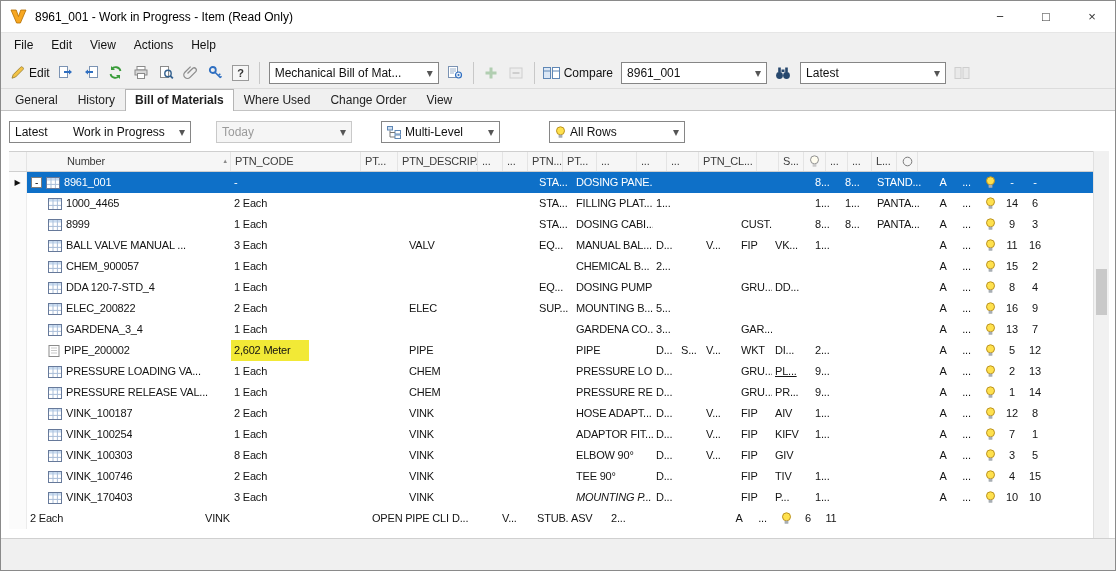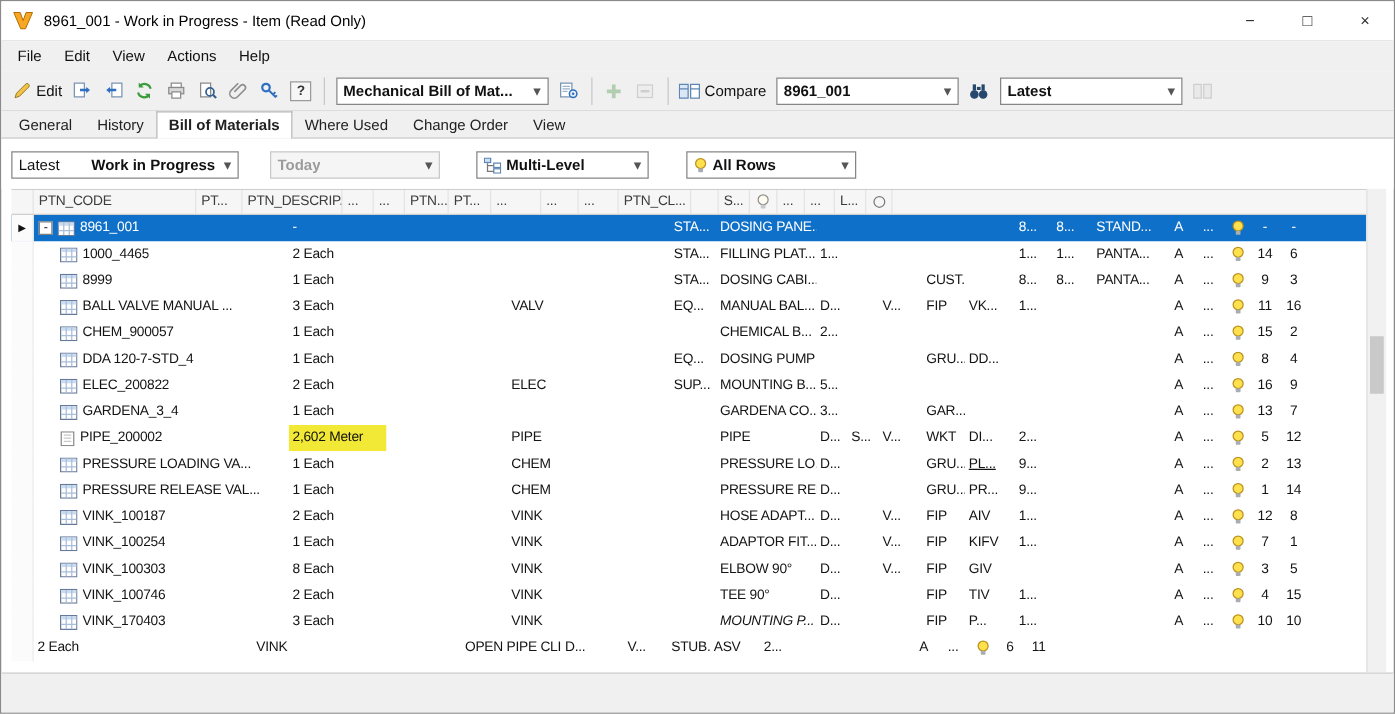--- a/index.html
+++ b/index.html
@@ -32,21 +32,21 @@
   .cicon { display:inline-flex; align-items:center; }
   .helpbox { width:17px; height:16px; border:1px solid #9a9a9a; background:#f6f6f6; color:#333;
     font-size:11px; font-weight:bold; display:flex; align-items:center; justify-content:center; }
   
   .combo { height:22px; background:#fff; border:1px solid #868686; display:flex;
     align-items:center; padding-left:5px; white-space:nowrap; overflow:hidden; }
   .combo .carrow { margin-left:auto; width:16px; text-align:center; color:#555; flex:none; }
   .combo .cicon { margin-right:4px; flex:none; }
   .tcombo { margin:0 4px; }
   .combo.disabled { background:#f5f5f5; border-color:#c9c9c9; color:#9b9b9b; }
-  .combo .ctext { overflow:hidden; white-space:nowrap;font-weight:bold; }
+  .combo .ctext { overflow:hidden; white-space:nowrap; }
   
   .tabbar { position:absolute; left:0; top:88px; right:0; height:22px; background:#f0f0f0;
     border-bottom:1px solid #c3c3c3; display:flex; align-items:flex-end; padding-left:4px; }
   .tab { padding:3px 9px; color:#222; border:1px solid transparent; border-bottom:none; }
   .tab.active { background:#fff; font-weight:bold; border-color:#b5b5b5; margin-bottom:-1px;
     padding-bottom:4px; }
   
   .filterbar { position:absolute; left:0; top:110px; right:0; height:40px; background:#fff; }
   .fcombo { position:absolute; top:10px; }
   .fcombo .ctext1 { display:inline-block; width:58px; }
@@ -270,21 +270,21 @@
 <div class="filterbar">
   <div class="combo fcombo" style="left:8px;width:182px">
     <span class="ctext1">Latest</span>
     <span class="ctext">Work in Progress</span>
     <span class="carrow">▾</span>
   </div>
   <div class="combo fcombo disabled" style="left:215px;width:136px">
     <span class="ctext">Today</span>
     <span class="carrow">▾</span>
   </div>
-  <div class="combo fcombo" style="left:380px;width:138px">
+  <div class="combo fcombo" style="left:380px;width:119px">
     <span class="cicon">
         <svg width="14" height="13" viewBox="0 0 14 13">
           <rect x="0.5" y="0.5" width="5" height="3.5" fill="#cfe0f2" stroke="#5f87b5"></rect>
           <rect x="8" y="4.5" width="5.5" height="3.5" fill="#fff" stroke="#5f87b5"></rect>
           <rect x="8" y="9" width="5.5" height="3.5" fill="#fff" stroke="#5f87b5"></rect>
           <path d="M3 4.5v6.5h5M3 6.5h5" fill="none" stroke="#777"></path>
         </svg>
       </span>
     <span class="ctext">Multi-Level</span>
     <span class="carrow">▾</span>
@@ -298,20 +298,21 @@
       </span>
     <span class="ctext">All Rows</span>
     <span class="carrow">▾</span>
   </div>
 </div>
 
 <div class="grid">
   <div class="gridmain">
     <div class="ghead">
         <div class="th" style="width: 18px;"></div>
+        <div class="th th-number" style="width: 204px;">Number<span class="sortglyph">▲</span></div>
         <div class="th" style="width: 130px;">PTN_CODE</div>
         <div class="th" style="width: 37px;">PT...</div>
         <div class="th" style="width: 80px;">PTN_DESCRIP...</div>
         <div class="th" style="width: 25px;">...</div>
         <div class="th" style="width: 25px;">...</div>
         <div class="th" style="width: 35px;">PTN...</div>
         <div class="th" style="width: 34px;">PT...</div>
         <div class="th" style="width: 40px;">...</div>
         <div class="th" style="width: 30px;">...</div>
         <div class="th" style="width: 32px;">...</div>

